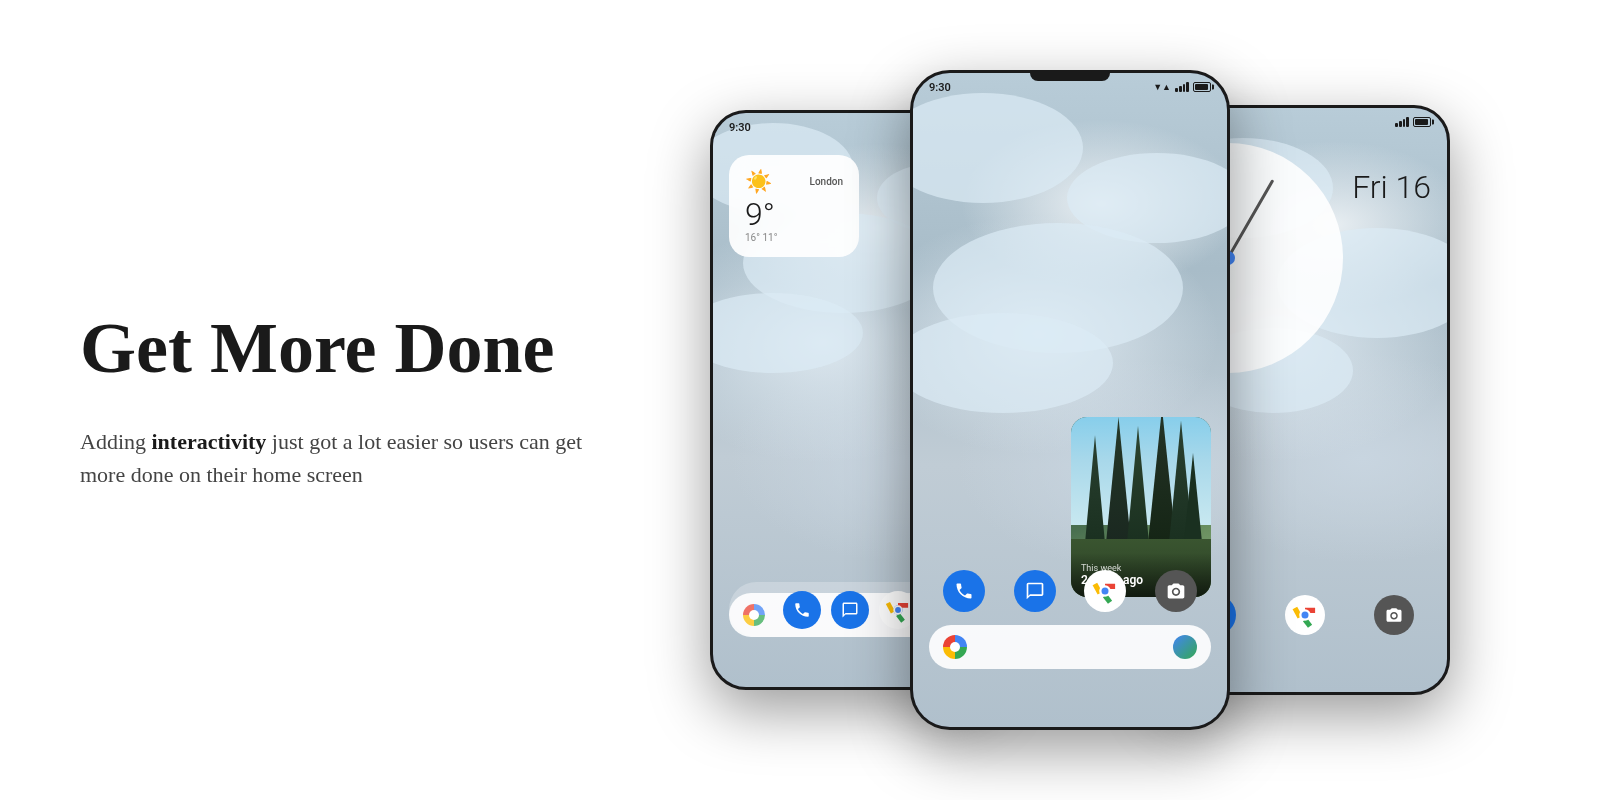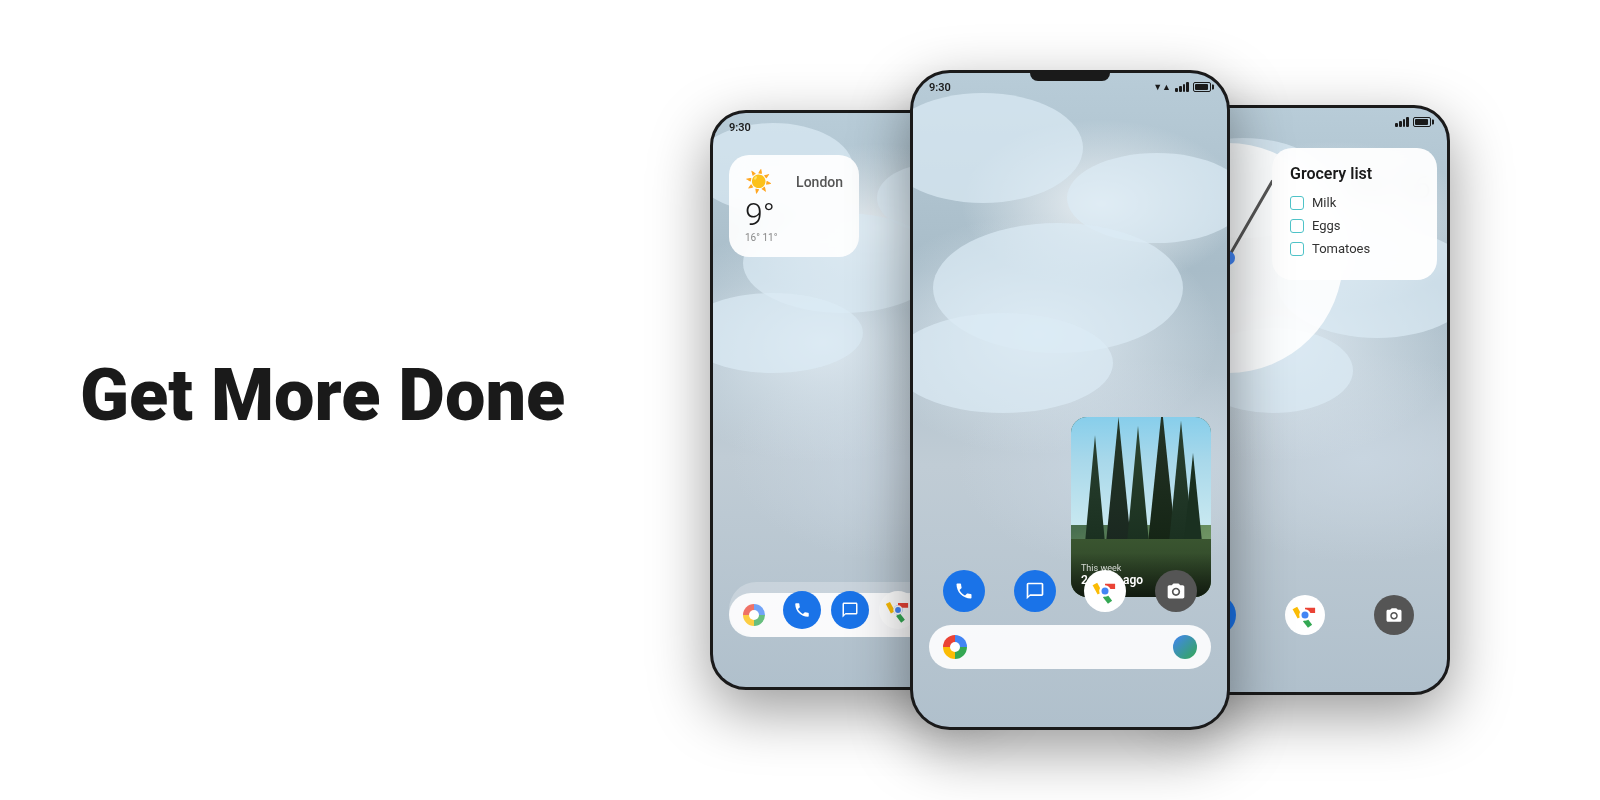--- a/index.html
+++ b/index.html
@@ -10,20 +10,21 @@
       font-family: 'Google Sans', 'Roboto', Arial, sans-serif;
       overflow: hidden;
       display: flex;
       align-items: center;
     }
 
     .left-panel {
       width: 680px;
       padding: 60px 80px;
       flex-shrink: 0;
+      font-family: Liberation Serif, serif;
     }
 
     .headline {
       font-size: 72px;
       font-weight: 900;
       color: #1a1a1a;
       line-height: 1.1;
       margin-bottom: 8px;
     }
 
@@ -199,21 +200,21 @@
       align-items: center;
       justify-content: space-between;
       margin-bottom: 4px;
     }
 
     .weather-sun {
       font-size: 22px;
     }
 
     .weather-city {
-      font-size: 14px;
+      font-size: 10px;
       color: #555;
       font-weight: 500;
     }
 
     .weather-temp {
       font-size: 32px;
       font-weight: 300;
       color: #1a1a1a;
       line-height: 1;
     }
@@ -449,20 +450,23 @@
     }
 
   </style>
 </head>
 <body>
 
 <div class="left-panel">
   <div>
     <h1 class="headline">Get More Done</h1>
   </div>
+  <p class="subtext">
+    <span>Adding </span><strong>interactivity</strong><span> just got a lot easier so users can get more done on their home screen</span>
+  </p>
 </div>
 
 <div class="phones-container">
 
   <div class="phone phone-left">
     <div class="phone-bg wallpaper-snow">
 
       <div class="cloud-shape" style="width:160px;height:90px;top:10px;left:-20px;"></div>
       <div class="cloud-shape" style="width:120px;height:70px;top:50px;right:-10px;"></div>
       <div class="cloud-shape" style="width:200px;height:100px;top:100px;left:30px;"></div>
@@ -639,35 +643,20 @@
         <div style="position:absolute;width:5px;height:68px;background:#1a1a1a;bottom:50%;left:50%;transform-origin:bottom center;transform:translateX(-50%) rotate(-60deg);border-radius:3px;"></div>
 
         <div style="position:absolute;width:3px;height:90px;background:#555;bottom:50%;left:50%;transform-origin:bottom center;transform:translateX(-50%) rotate(30deg);border-radius:2px;"></div>
 
         <div style="position:absolute;width:14px;height:14px;background:#4285f4;border-radius:50%;top:50%;left:50%;transform:translate(-50%,-50%);z-index:5;"></div>
       </div>
     </div>
 
     <div style="position:absolute;top:60px;right:16px;font-size:32px;font-weight:300;color:#1a1a1a;">Fri 16</div>
 
-    <div class="grocery-widget" style="top:40px;right:10px;width:165px;">
-      <div class="grocery-title">Grocery list</div>
-      <div class="grocery-item">
-        <div class="grocery-checkbox"></div>
-        <span class="grocery-label">Milk</span>
-      </div>
-      <div class="grocery-item">
-        <div class="grocery-checkbox"></div>
-        <span class="grocery-label">Eggs</span>
-      </div>
-      <div class="grocery-item">
-        <div class="grocery-checkbox"></div>
-        <span class="grocery-label">Tomatoes</span>
-      </div>
-    </div>
 
     <div class="dock-right">
       <div class="app-icon app-icon-messages" style="width:40px;height:40px;">
         <svg width="18" height="18" viewBox="0 0 24 24" fill="white">
           <path d="M20 2H4c-1.1 0-2 .9-2 2v18l4-4h14c1.1 0 2-.9 2-2V4c0-1.1-.9-2-2-2zm0 14H6l-2 2V4h16v12z"></path>
         </svg>
       </div>
       <div class="app-icon app-icon-chrome" style="width:40px;height:40px;">
         <svg class="chrome-icon-svg" viewBox="0 0 24 24">
           <path d="M12 8h8.66" stroke="#ea4335" stroke-width="4.5" fill="none"></path>

